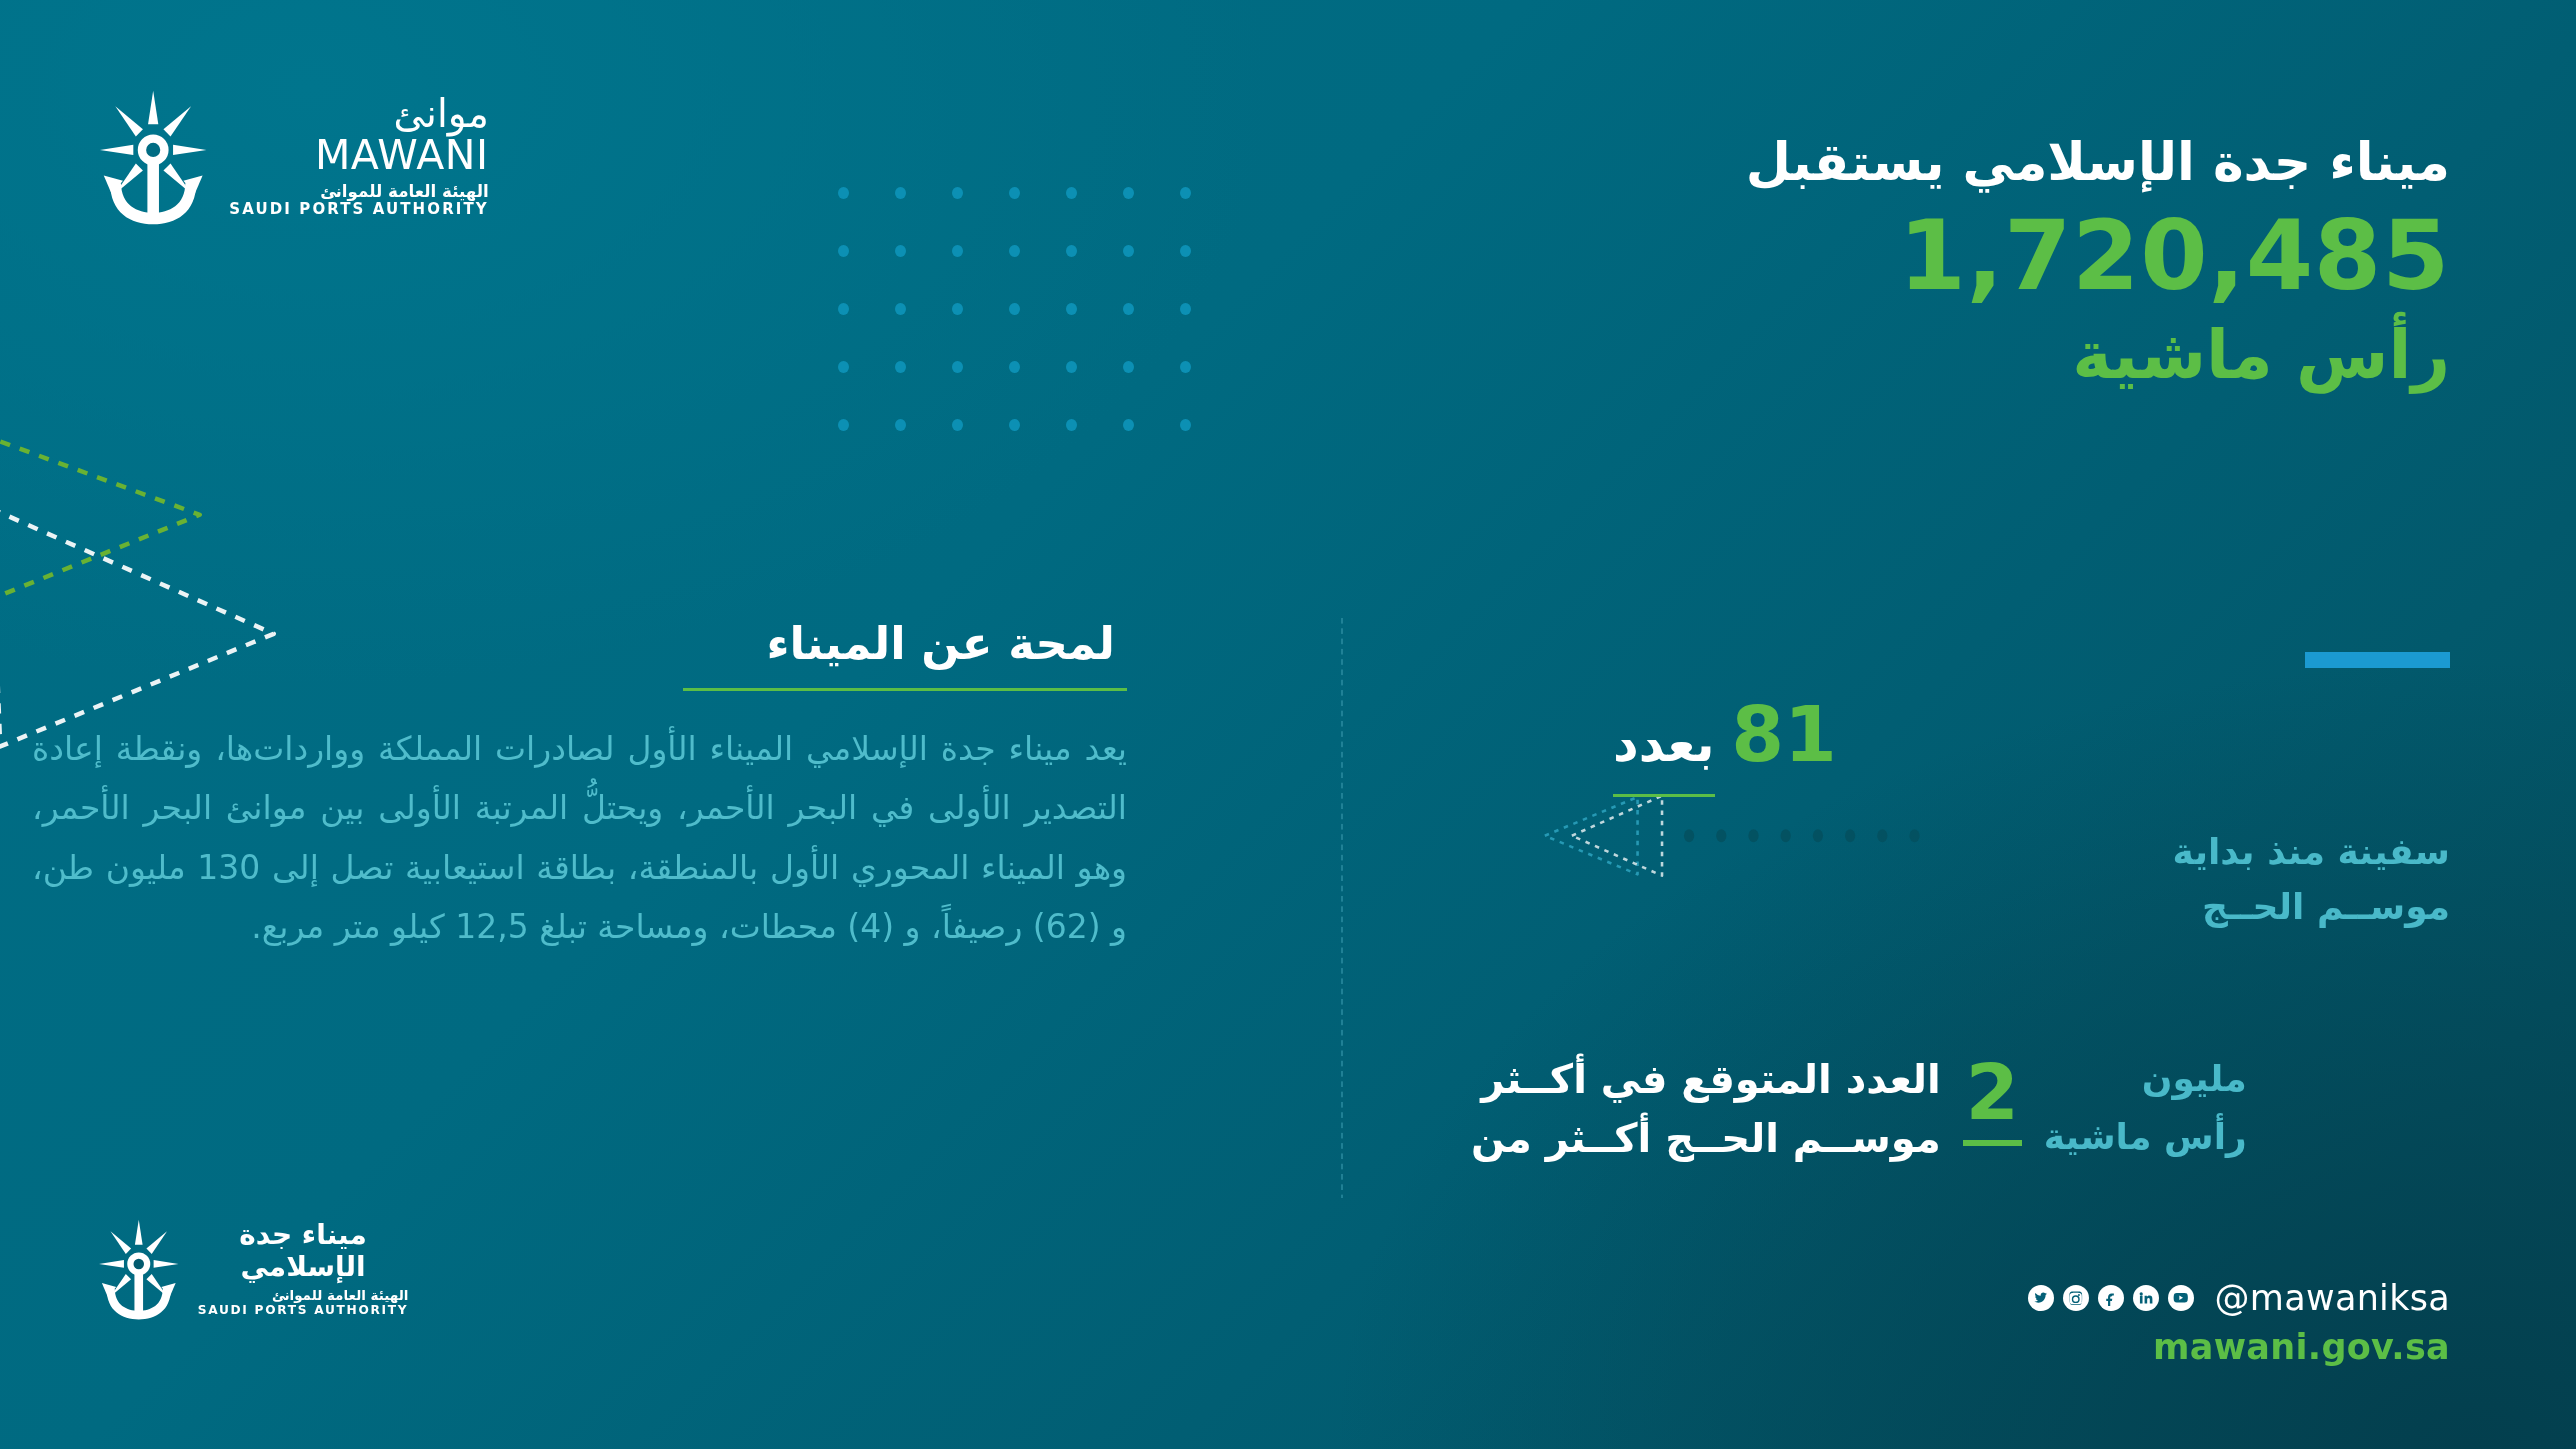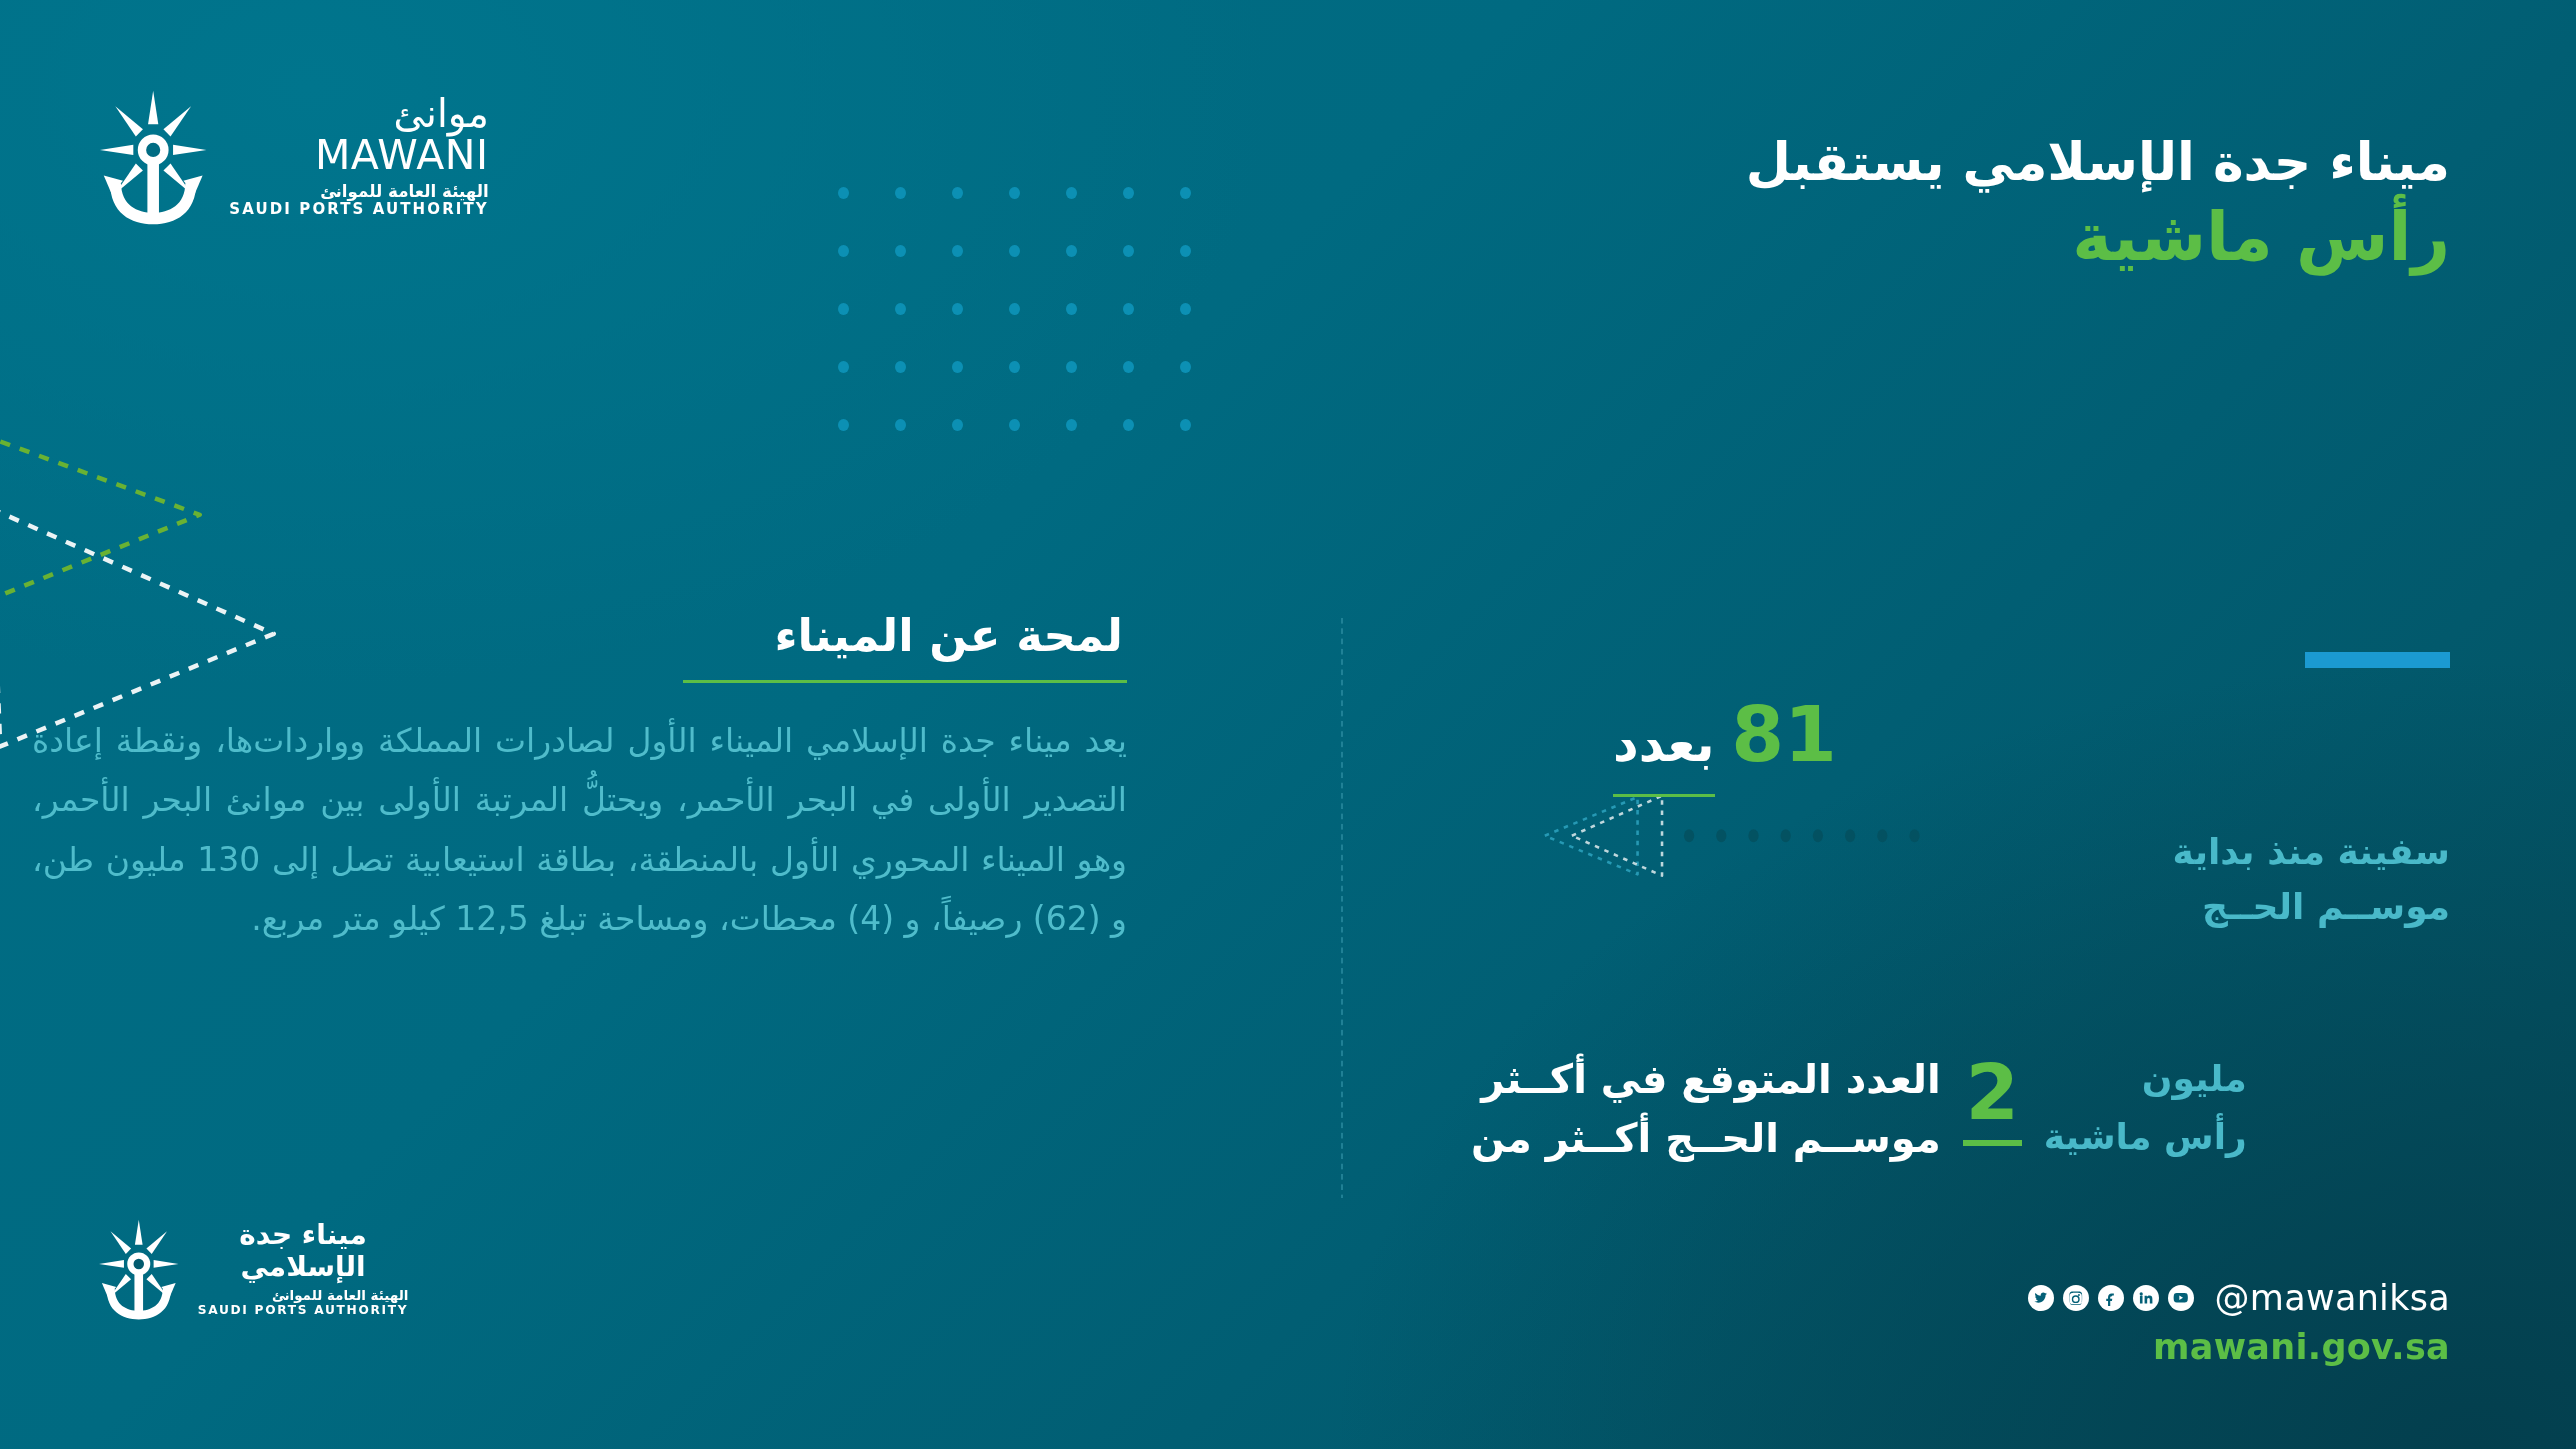--- a/index.html
+++ b/index.html
@@ -72,21 +72,21 @@
   .expected .txtcol{text-align:right;color:#fff;font-size:40px;font-weight:700;
       line-height:1.48;letter-spacing:0.6px;white-space:nowrap;}
   .expected .numcol{display:flex;flex-direction:column;align-items:center;padding-top:2.6px;}
   .expected .numcol .n{color:#5CBE46;font-size:77px;font-weight:800;line-height:1.05;direction:ltr;}
   .expected .numcol .ul{width:59px;height:5.8px;background:#5CBE46;margin-top:6.4px;}
   .expected .unitcol{text-align:right;color:#49B9C9;font-size:36px;font-weight:600;
       line-height:1.62;letter-spacing:0.6px;white-space:nowrap;}
 
   
   .about{position:absolute;right:1449px;top:605px;width:1095px;text-align:right;}
-  .about h2{margin:4px;color:#fff;font-size:45px;font-weight:700;letter-spacing:6.4px;line-height:1.2;}
+  .about h2{margin:12px;color:#fff;font-size:45px;font-weight:700;letter-spacing:6.4px;line-height:1.2;}
   .about .ul{width:444px;height:3.2px;background:#5CBE46;margin:16.7px 0 0 auto;margin-right:0;}
   .about p{margin:28px 0 0 0;color:#4FBCCB;font-size:33px;font-weight:500;
       line-height:1.80;letter-spacing:0.3px;text-align:justify;text-align-last:right;}
 
   
   .social{position:absolute;right:126px;top:1278px;text-align:right;direction:ltr;}
   .social .row{display:flex;align-items:center;justify-content:flex-end;gap:9px;}
   .social .ic{width:26px;height:26px;border-radius:50%;background:#fff;
       display:flex;align-items:center;justify-content:center;}
   .social .ic svg{width:15.5px;height:15.5px;fill:#046077;}
@@ -207,20 +207,21 @@
         <path d="M20 150 C20 196 52 214 87 214 C122 214 154 196 154 150
                  L137 150 C137 184 112 196 87 196 C62 196 37 184 37 150 Z"></path>
         <path d="M10 138 L40 146 L22 166 Z"></path>
         <path d="M164 138 L134 146 L152 166 Z"></path>
       </g>
     </svg>
   </div>
 
   <div class="headline">
     <div class="l2">ميناء جدة الإسلامي يستقبل</div>
+    <div class="big">1,720,485</div>
     <div class="unit">رأس ماشية</div>
   </div>
 
   <div class="bluebar"></div>
 
   <div class="ships">
     <div class="row">
       <span class="num">81</span>
       <span class="lbl">بعدد</span>
     </div>

